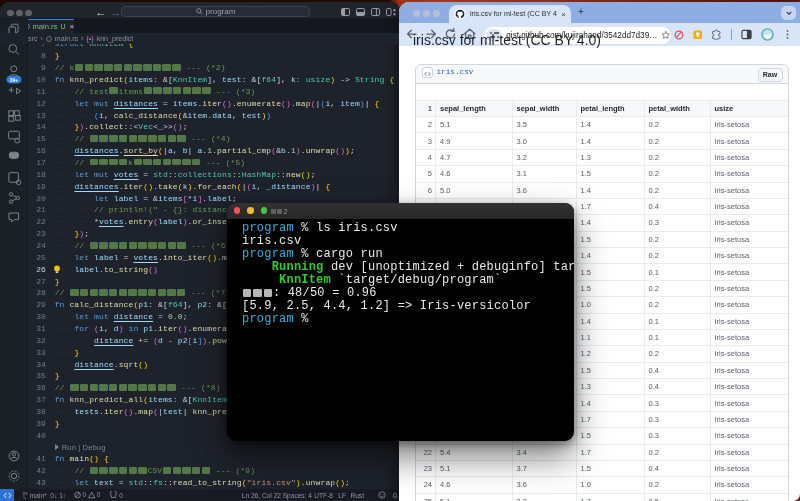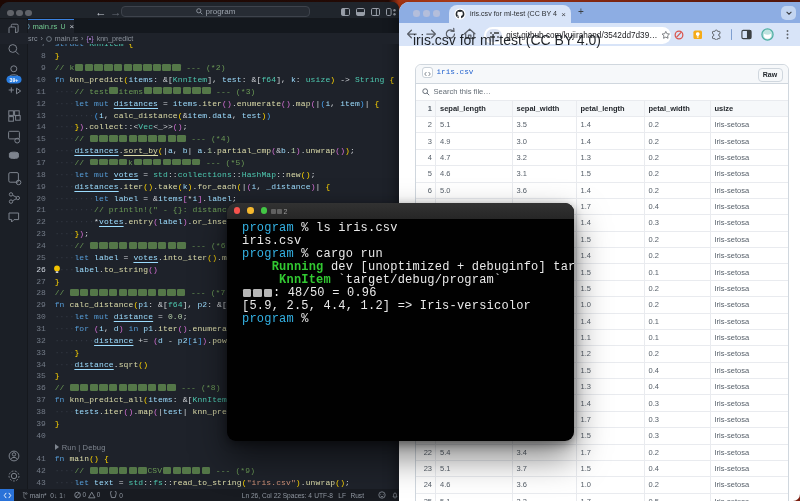--- a/index.html
+++ b/index.html
@@ -285,24 +285,20 @@
   </div>
   <div id="pagehead">iris.csv for ml-test (CC BY 4.0)</div>
   <div id="gistbox">
     <div id="gbhead">
         <div id="fico"><svg width="7" height="6" viewBox="0 0 10 8">
             <path d="M3.4 1.2 1 4 l2.4 2.8 M6.6 1.2 9 4 l-2.4 2.8" fill="none" stroke="#59636e" stroke-width="1.1"></path>
           </svg></div>
         <span id="fname">iris.csv</span>
         <div id="rawbtn">Raw</div>
       </div>
-    <div id="gsearch"><svg width="8" height="8" viewBox="0 0 10 10">
-          <circle cx="4" cy="4" r="3" fill="none" stroke="#646d76" stroke-width="1.2"></circle>
-          <line x1="6.2" y1="6.2" x2="9" y2="9" stroke="#646d76" stroke-width="1.2"></line>
-        </svg>Search this file…</div>
     <div id="gtablewrap">
       <table>
         <colgroup>
             <col class="c0">
             <col class="c1">
             <col class="c2">
             <col class="c3">
             <col class="c4">
             <col class="c5">
           </colgroup>

